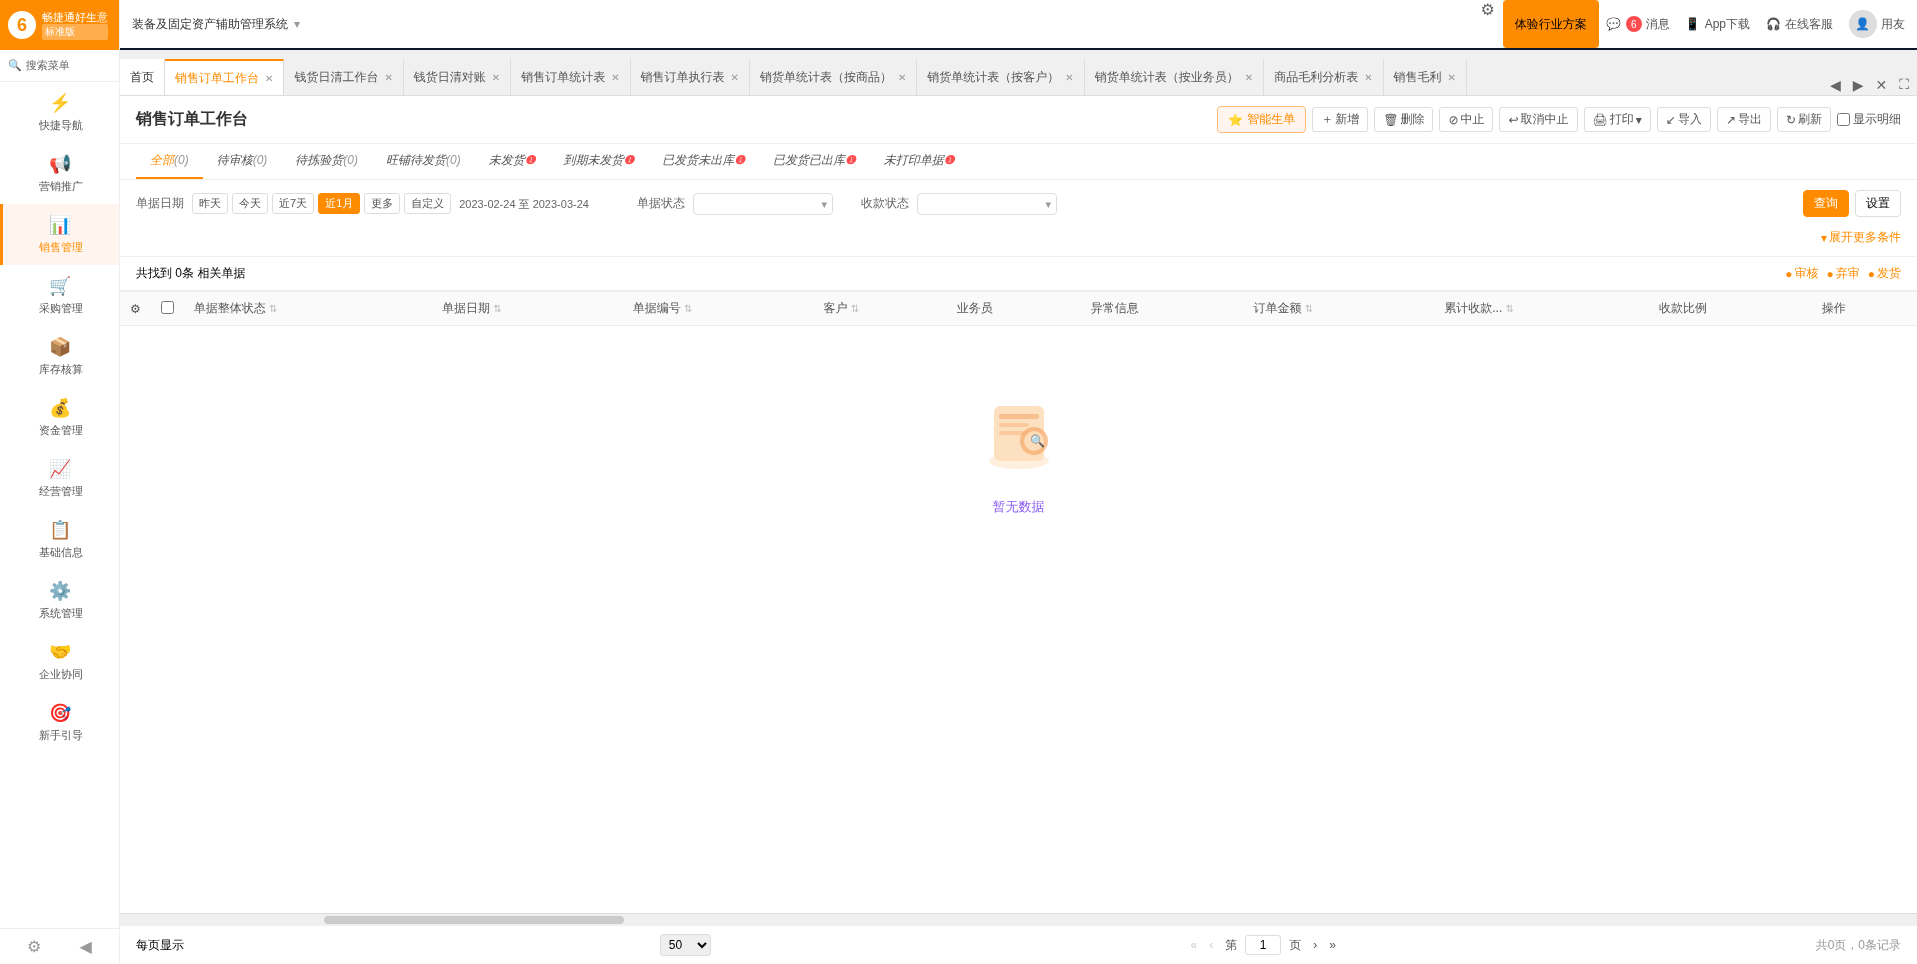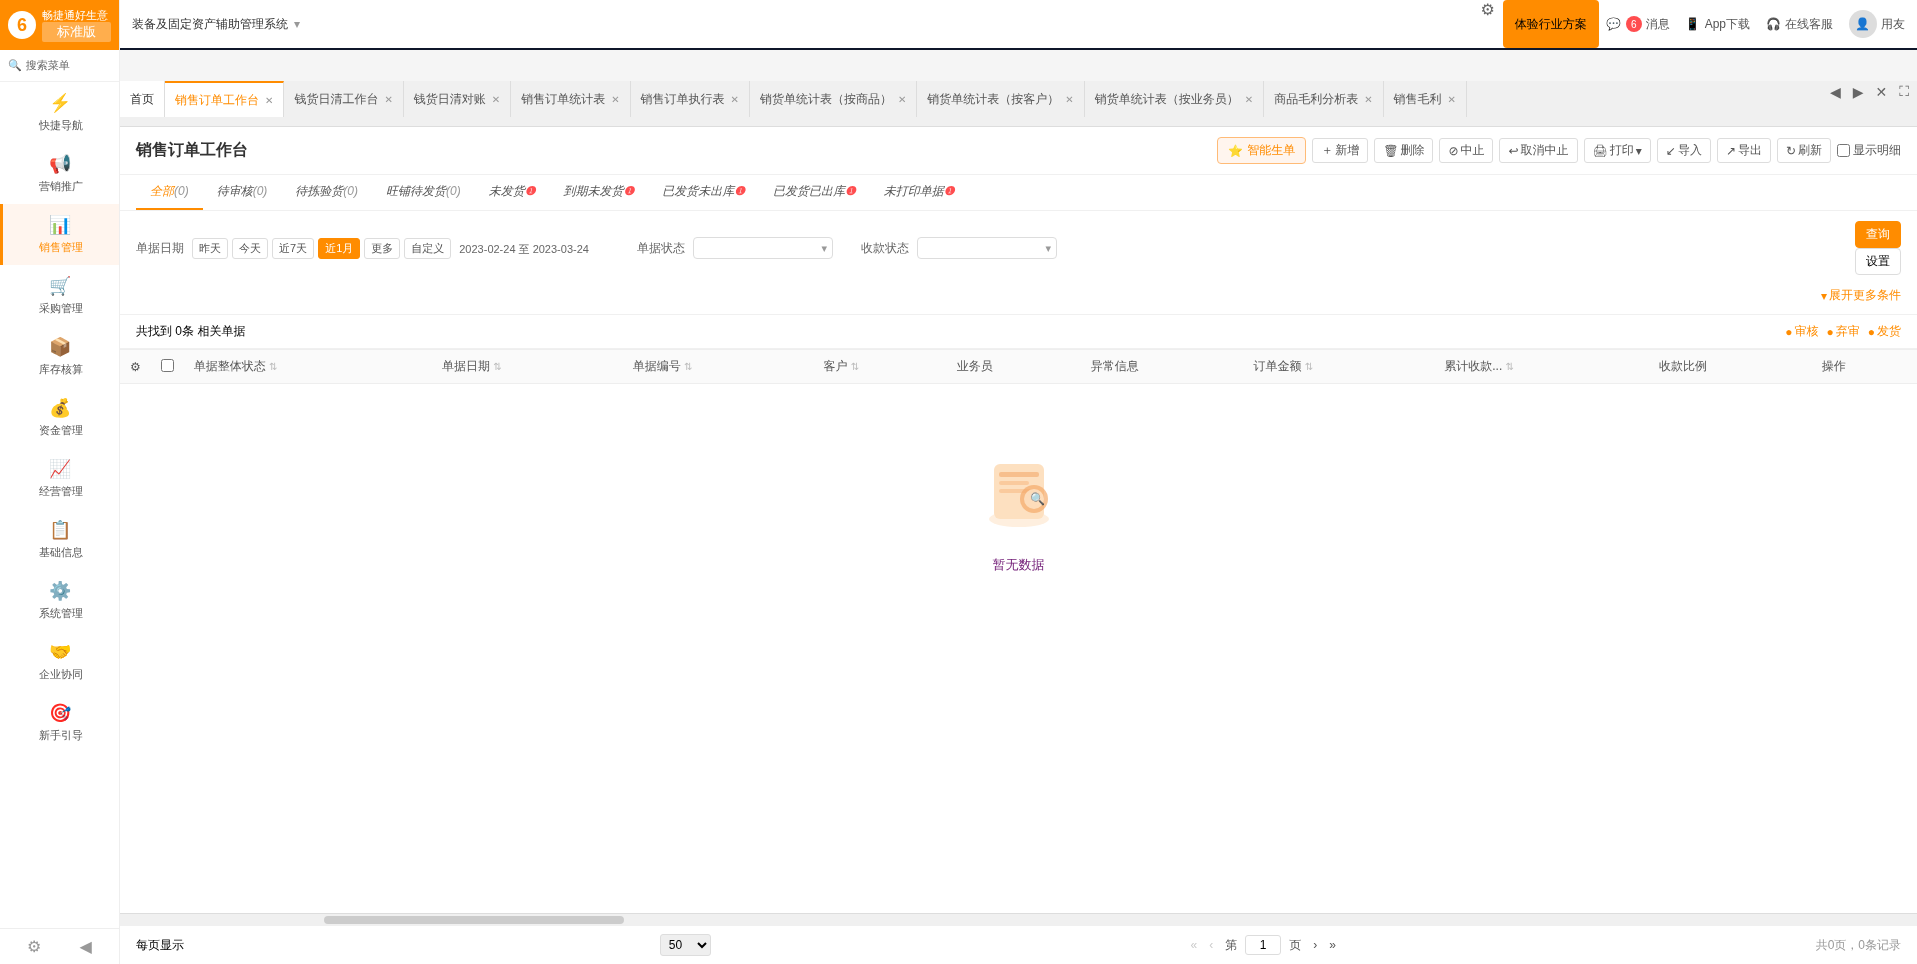--- a/index.html
+++ b/index.html
@@ -3,21 +3,21 @@
   <meta charset="utf-8">
   <style>
     * { box-sizing: border-box; margin: 0; padding: 0; font-family: 'Microsoft YaHei', Arial, sans-serif; font-size: 12px; }
     body { display: flex; height: 964px; overflow: hidden; background: #f5f5f5; }
 
     
     .sidebar { width: 120px; background: #fff; display: flex; flex-direction: column; border-right: 1px solid #eee; flex-shrink: 0; }
     .sidebar-logo { background: #ff8c00; color: #fff; padding: 8px; display: flex; align-items: center; gap: 6px; height: 50px; }
     .sidebar-logo .logo-icon { width: 28px; height: 28px; background: #fff; border-radius: 50%; display: flex; align-items: center; justify-content: center; color: #ff8c00; font-size: 18px; font-weight: bold; }
     .sidebar-logo .logo-text { font-size: 11px; color: #fff; line-height: 1.3; }
-    .sidebar-logo .logo-badge { font-size: 13px; background: rgba(255,255,255,0.3); border-radius: 2px; padding: 1px 15px; }
+    .sidebar-logo .logo-badge { font-size: 10px; background: rgba(255,255,255,0.3); border-radius: 2px; padding: 1px 3px; }
     .sidebar-search { padding: 8px; border-bottom: 1px solid #f0f0f0; display: flex; align-items: center; gap: 4px; cursor: pointer; color: #666; }
     .sidebar-search span { font-size: 11px; }
     .sidebar-item { display: flex; flex-direction: column; align-items: center; padding: 10px 8px; cursor: pointer; color: #555; gap: 4px; border-left: 3px solid transparent; }
     .sidebar-item.active { background: #fff5ee; color: #ff8c00; border-left: 3px solid #ff8c00; }
     .sidebar-item .item-icon { font-size: 18px; }
     .sidebar-item .item-label { font-size: 11px; text-align: center; }
     .sidebar-bottom { margin-top: auto; border-top: 1px solid #eee; display: flex; align-items: center; justify-content: space-around; padding: 8px; }
     .sidebar-bottom span { cursor: pointer; color: #999; font-size: 16px; }
 
     
@@ -27,21 +27,21 @@
     .topbar { height: 50px; background: #fff; border-bottom: 2px solid #0f172a; display: flex; padding: 0 12px; gap: 8px; }
     .topbar-title { font-size: 13px; color: #333; flex: 1; display: flex; align-items: center; gap: 6px; }
     .topbar-title .dropdown-arrow { color: #999; }
     .topbar-settings { color: #666; font-size: 16px; cursor: pointer; }
     .topbar-industry-btn { background: #ff8c00; color: #000000; border: none; padding: 5px 12px; border-radius: 4px; cursor: pointer; font-size: 12px; }
     .topbar-right { display: flex; align-items: center; gap: 16px; margin-left: auto; }
     .topbar-right .icon-group { display: flex; align-items: center; gap: 4px; cursor: pointer; color: #555; font-size: 12px; }
     .topbar-right .badge { background: #ff4d4f; color: #fff; border-radius: 50%; width: 16px; height: 16px; font-size: 10px; display: flex; align-items: center; justify-content: center; }
 
     
-    .tabbar { background: #f0f0f0; border-bottom: 1px solid #ddd; display: flex; align-items: flex-start; overflow: hidden; height: 46px; margin-top: 31px; }
+    .tabbar { background: #f0f0f0; border-bottom: 1px solid #ddd; display: flex; align-items: flex-end; overflow: hidden; height: 46px; }
     .tab { display: flex; align-items: center; padding: 0 10px; height: 36px; cursor: pointer; color: #555; border-right: 1px solid #ddd; white-space: nowrap; font-size: 12px; gap: 4px; flex-shrink: 0; }
     .tab.home { background: #fff; color: #333; }
     .tab.active { background: #fff; color: #ff8c00; border-top: 2px solid #ff8c00; }
     .tab .close-btn { color: #999; font-size: 10px; margin-left: 2px; }
     .tabbar-nav { display: flex; align-items: center; margin-left: auto; padding: 0 4px; gap: 4px; }
     .tabbar-nav span { cursor: pointer; color: #666; padding: 2px 4px; font-size: 14px; }
 
     
     .content { flex: 1; overflow: auto; background: #fff; display: flex; flex-direction: column; }
 
@@ -80,21 +80,21 @@
     
     .data-table { width: 100%; border-collapse: collapse; }
     .data-table th { background: #fafafa; border-bottom: 1px solid #eee; border-top: 1px solid #eee; padding: 8px 10px; color: #555; font-weight: normal; text-align: left; white-space: nowrap; }
     .data-table th .sort-arrows { color: #bbb; font-size: 10px; }
     .data-table .settings-col { width: 30px; text-align: center; }
     .data-table .check-col { width: 30px; text-align: center; }
 
     
     .empty-state { flex: 1; display: flex; flex-direction: column; align-items: center; justify-content: center; padding: 60px 20px; }
     .empty-icon { width: 100px; height: 100px; position: relative; margin-bottom: 12px; }
-    .empty-text { color: #701a75; font-size: 13px; }
+    .empty-text { color: #8b5cf6; font-size: 13px; }
 
     
     .scroll-bar-area { height: 12px; background: #f0f0f0; border-top: 1px solid #ddd; display: flex; align-items: center; padding: 0 4px; }
     .scroll-thumb { width: 300px; height: 8px; background: #ccc; border-radius: 4px; margin-left: 200px; }
 
     
     .pagination { padding: 8px 16px; display: flex; align-items: center; justify-content: space-between; gap: 12px; border-top: 1px solid #f0f0f0; background: #fff; }
     .pagination select { border: 1px solid #ddd; border-radius: 3px; padding: 2px 4px; font-size: 12px; }
     .pagination .pager { display: flex; align-items: center; gap: 4px; }
     .pagination .pager span { cursor: pointer; color: #555; padding: 2px 4px; }
@@ -361,21 +361,21 @@
           </div>
         </div>
         <div class="filter-group" style="margin-left:20px;">
           <span class="filter-label">收款状态</span>
           <div class="select-wrapper">
             <select class="filter-select">
               <option value=""></option>
             </select>
           </div>
         </div>
-        <div style="margin-left:auto; display:flex; flex-direction:column;">
+        <div style="margin-left:auto; display:flex; gap:6px;">
           <button class="btn btn-primary">查询</button>
           <button class="btn">设置</button>
         </div>
       </div>
       <div class="filter-row" style="justify-content:center;">
         <span class="expand-btn">
           <span>▾</span>
           <span>展开更多条件</span>
         </span>
       </div>

